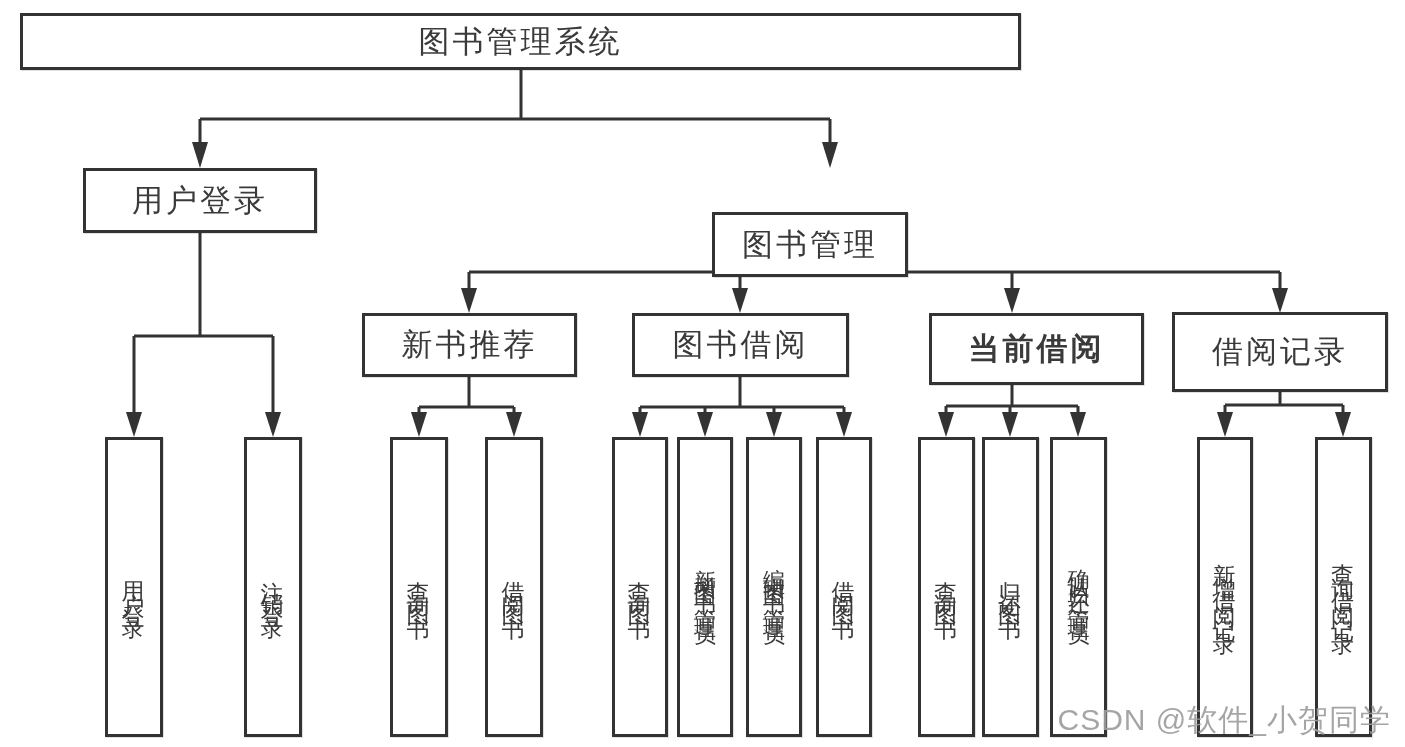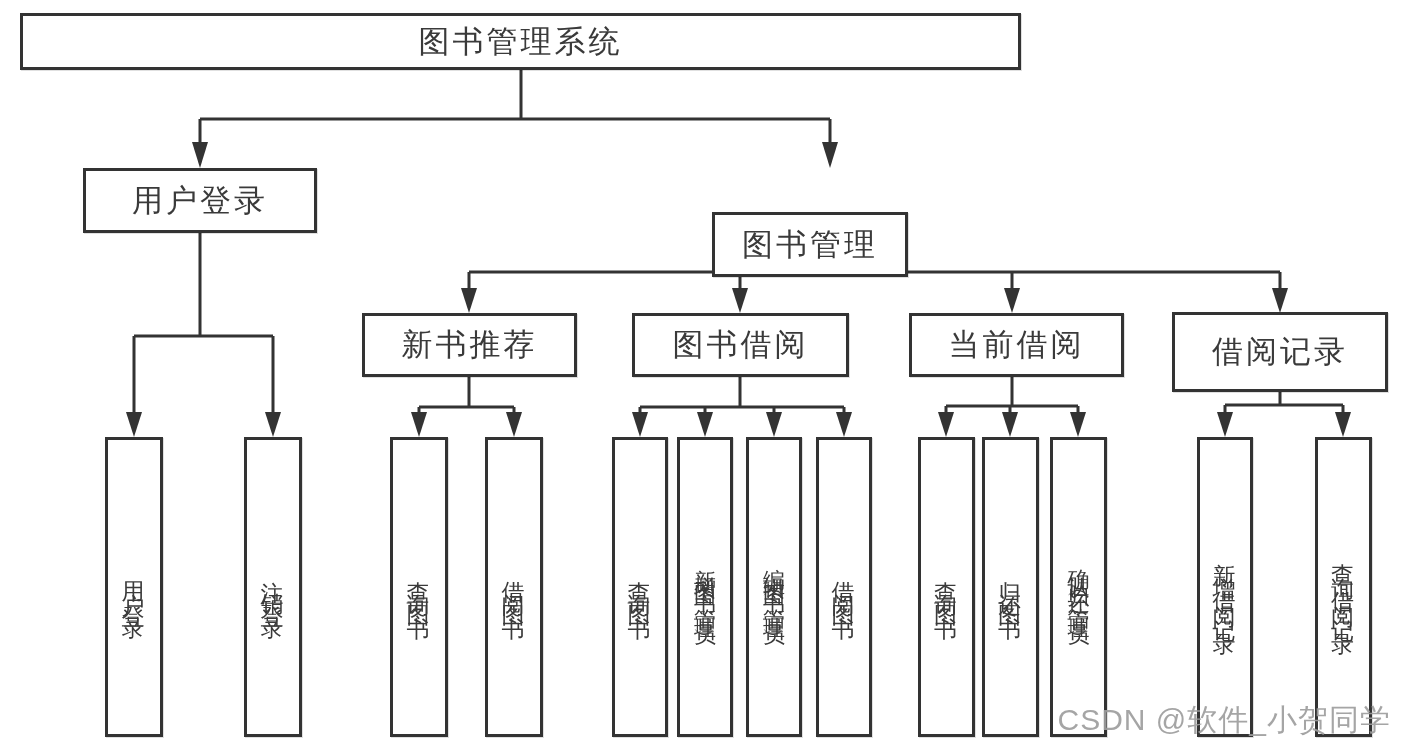--- a/index.html
+++ b/index.html
@@ -106,21 +106,21 @@
   <div class="node" style="left:712px;top:168px;width:196px;height:65px;margin-top:44px;">
     <span>图书管理</span>
   </div>
 
   <div class="node" style="left:632px;top:313px;width:217px;height:64px;">
     <span>图书借阅</span>
   </div>
   <div class="node" style="left:362px;top:313px;width:215px;height:64px;">
     <span>新书推荐</span>
   </div>
-  <div class="node" style="left:909px;top:313px;width:215px;height:64px;">
+  <div class="node" style="left:929px;top:313px;width:215px;height:72px;font-weight:bold;">
     <span>当前借阅</span>
   </div>
   <div class="node" style="left:1172px;top:312px;width:216px;height:80px;">
     <span>借阅记录</span>
   </div>
 
   <div class="node leaf" style="left:105px;top:437px;width:58px;height:300px;">
     <span>用户登录</span>
   </div>
   <div class="node leaf" style="left:244px;top:437px;width:58px;height:300px;">

